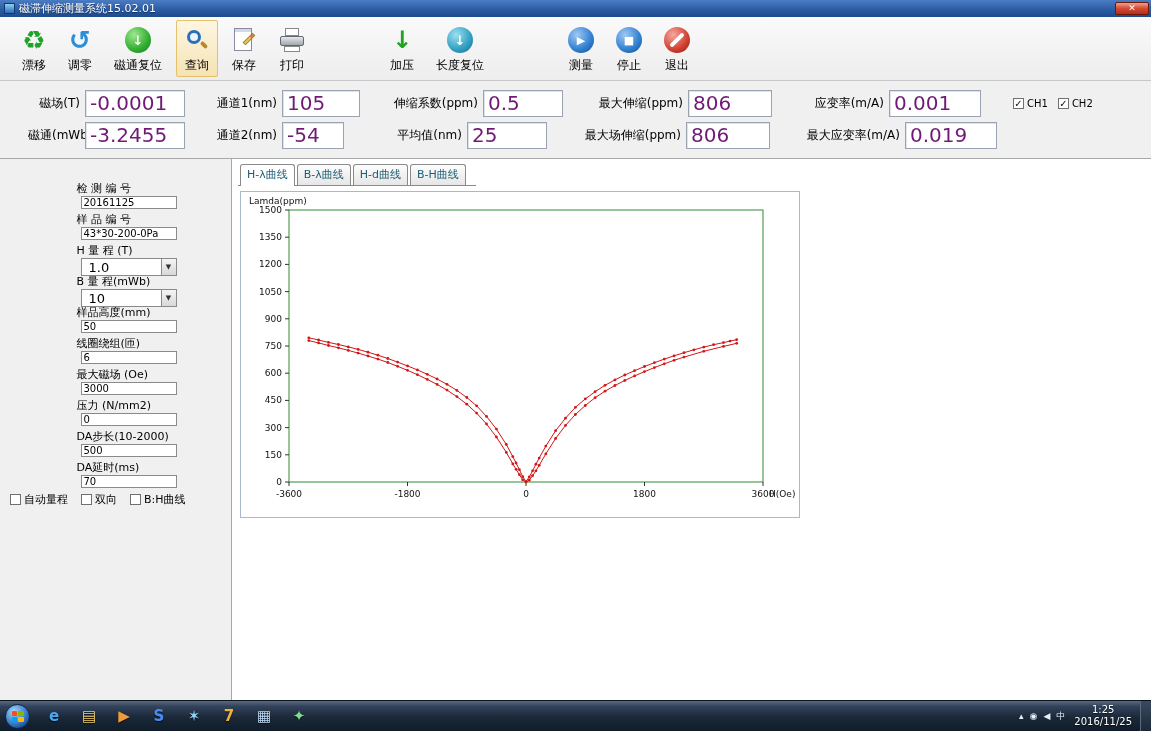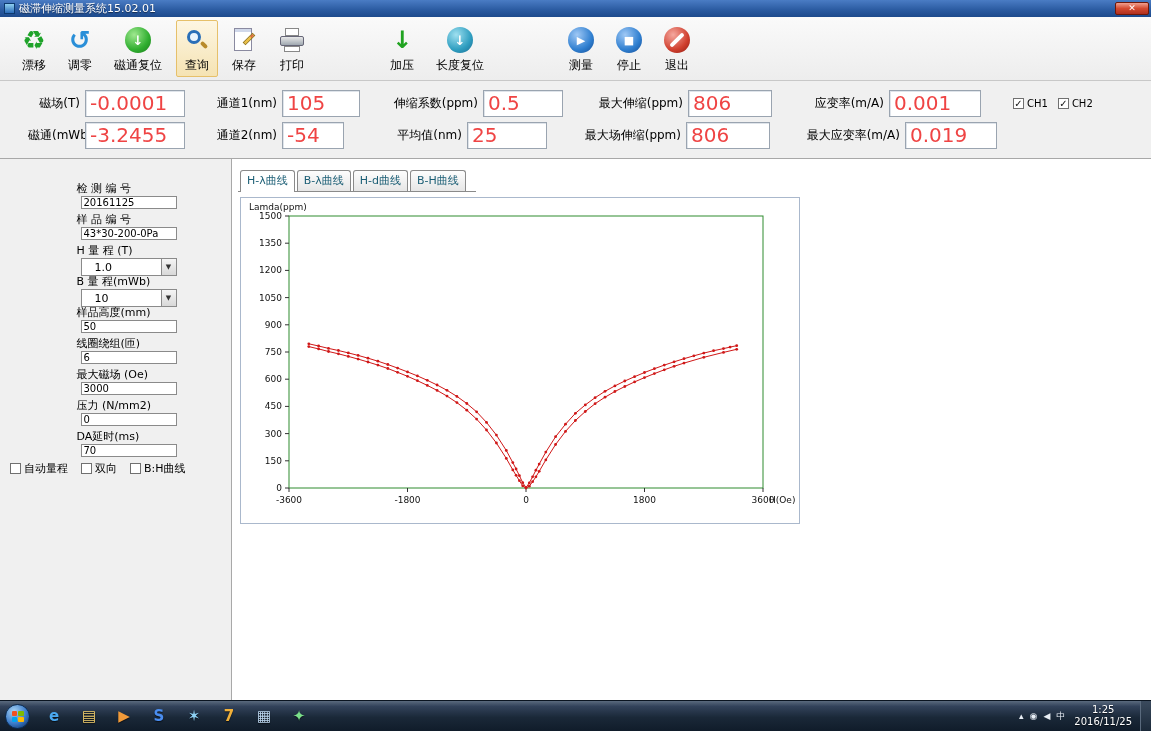--- a/index.html
+++ b/index.html
@@ -40,38 +40,38 @@
   .printer { position:relative; width:28px; height:26px; }
   .p-paper { position:absolute; left:7px; top:1px; width:14px; height:8px; background:#fff; border:1px solid #888; }
   .p-body { position:absolute; left:2px; top:9px; width:24px; height:10px; background:linear-gradient(#e8e8e8,#9fa8b0); border:1px solid #667; border-radius:2px; }
   .p-tray { position:absolute; left:6px; top:19px; width:16px; height:6px; background:#fff; border:1px solid #888; }
 
   
   .readings { height:78px; background:#f0f0f0; border-bottom:1px solid #a8a8a8; padding:6px 0 0 28px; flex:none; }
   .rrow { display:flex; align-items:center; height:32px; }
   .rgroup { display:flex; align-items:center; margin-right:30px; }
   .rlabel { text-align:right; margin-right:5px; font-size:12px; white-space:nowrap; }
-  .rvalue { height:27px; background:#fff; border:1px solid #9aa4b0; box-shadow:inset 1px 1px 0 #dfe4ea; font-size:20px; color:#ef4444; padding:0 4px; display:flex; align-items:center; white-space:nowrap; overflow:hidden; }
+  .rvalue { height:27px; background:#fff; border:1px solid #9aa4b0; box-shadow:inset 1px 1px 0 #dfe4ea; font-size:20px; color:#701a75; padding:0 4px; display:flex; align-items:center; white-space:nowrap; overflow:hidden; }
   .chgroup { display:flex; align-items:center; margin-left:2px; }
   .chitem { display:flex; align-items:center; margin-right:10px; font-size:10px; }
   .cbox { width:11px; height:11px; background:#fff; border:1px solid #707070; margin-right:3px; font-size:10px; line-height:10px; text-align:center; color:#111; }
 
   
   .content { flex:1; display:flex; min-height:0; }
   .sidebar { width:232px; flex:none; background:#f0f0f0; border-right:1px solid #a8a8a8; padding-top:22px; }
   .sfield { display:flex; align-items:center; height:18px; margin-bottom:13px; padding-left:26px;flex-direction:column; }
   .slabel { width:104px; font-size:11px; white-space:nowrap; }
   .sinput { width:96px; height:17px; border:1px solid #8a8a8a; background:#fff; font-size:10px; font-family:"DejaVu Sans",sans-serif; padding:0 2px; }
   .sselect { width:96px; height:18px; border:1px solid #8a8a8a; background:#fff; display:flex; align-items:center; position:relative; }
-  .sval { flex:1; font-size:11px; padding-left:13px; }
+  .sval { flex:1; font-size:13px; padding-left:7px; }
   .sarrow { width:15px; height:16px; background:linear-gradient(#f5f5f5,#d8d8d8); border-left:1px solid #8a8a8a; font-size:7px; display:flex; align-items:center; justify-content:center; color:#333; }
   .side-checks { display:flex; align-items:center; padding-left:10px; margin-top:14px; font-size:11px; }
   .scheck { display:flex; align-items:center; margin-right:13px; }
 
-  .main { flex:1; background:#fff; padding:12px 0 0 6px; min-width:0; }
+  .main { flex:1; background:#fff; padding:6px 0 0 6px; min-width:0; }
   .tabs { display:flex; align-items:flex-end; height:21px; width:238px; border-bottom:1px solid #8a8a8a; padding-left:2px; }
   .tab { font-size:11px; color:#1b5e75; padding:2px 6px 3px 6px; border:1px solid #8a8a8a; border-bottom:none; border-radius:3px 3px 0 0; background:linear-gradient(#fdfdfd,#e6e6e6); margin-right:2px; white-space:nowrap; }
   .tab.active { background:#fff; padding-bottom:4px; position:relative; top:1px; }
   .chart-panel { width:560px; margin-top:5px; margin-left:2px; background:#fff; border:1px solid #aab8cc; padding:2px; }
 
   
   .taskbar { height:31px; flex:none; display:flex; align-items:center; background:linear-gradient(#5a6a7d 0%, #32425a 18%, #1a2838 55%, #101c2a 100%); border-top:1px solid #0a1420; }
   .start-orb { width:25px; height:25px; border-radius:50%; margin:0 8px 0 5px; background:radial-gradient(circle at 35% 28%, #a8d4f5, #3a7ac8 55%, #14386e 90%); border:1px solid #0a2a50; display:flex; align-items:center; justify-content:center; flex:none; }
   .winflag { width:12px; height:11px; display:grid; grid-template-columns:1fr 1fr; grid-template-rows:1fr 1fr; gap:1px; }
   .winflag i { display:block; border-radius:1px; }
@@ -272,20 +272,24 @@
             <span class="slabel">线圈绕组(匝)</span>
             <input class="sinput" type="text" value="6" style="">
           </div>
           <div class="sfield">
             <span class="slabel">最大磁场 (Oe)</span>
             <input class="sinput" type="text" value="3000" style="">
           </div>
           <div class="sfield">
             <span class="slabel">压力 (N/mm2)</span>
             <input class="sinput" type="text" value="0" style="">
+          </div>
+          <div class="sfield">
+            <span class="slabel">DA步长(10-2000)</span>
+            <input class="sinput" type="text" value="500" style="">
           </div>
           <div class="sfield">
             <span class="slabel">DA延时(ms)</span>
             <input class="sinput" type="text" value="70" style="">
           </div>
         </div>
       <div class="side-checks" id="sidebar-checks">
           <span class="scheck">
             <span class="cbox"></span>
             <span>自动量程</span>

